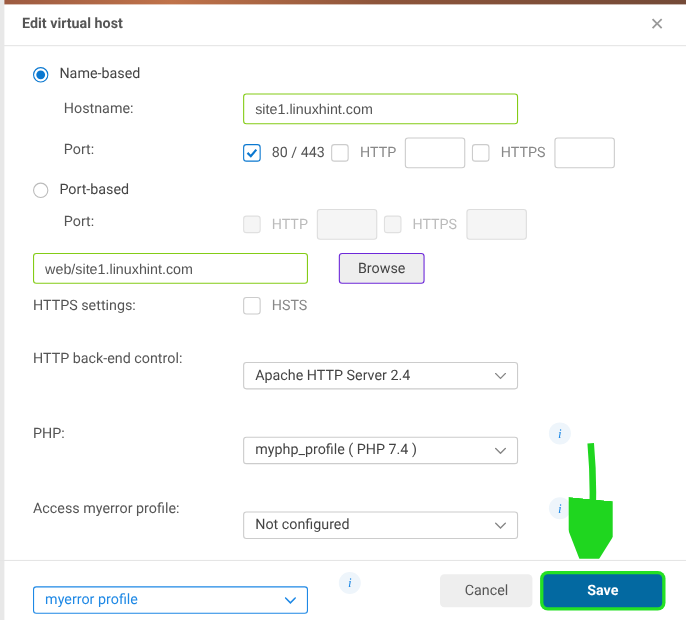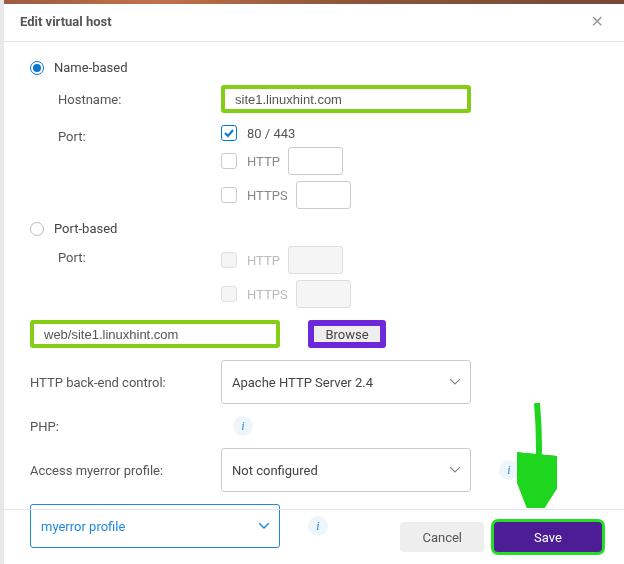--- a/index.html
+++ b/index.html
@@ -20,58 +20,58 @@
   .body { padding: 18px 16px 8px 30px; }
   .row { display: flex; align-items: center; margin-bottom: 12px; gap: 16px; }
   .label { width: 175px; color: #555; }
   .label.indent { padding-left: 28px; }
   .radio-row { display: flex; align-items: center; margin-bottom: 10px; }
   .radio { width: 14px; height: 14px; border-radius: 50%; border: 1px solid #bbb; display: flex; align-items: center; justify-content: center; margin-right: 10px; }
   .radio.checked { border-color: #0b78d0; }
   .radio.checked::after { content: ''; width: 8px; height: 8px; border-radius: 50%; background: #0b78d0; }
   .rlabel { color: #444; }
   .text-input {
-    height: 28px; border: 4px solid #84cc16; border-radius: 3px; padding: 0 10px;
+    height: 28px; border: 1px solid #84cc16; border-radius: 3px; padding: 0 10px;
     font-size: 13px; color: #555; background: #fff;
   }
   .text-input.w250 { width: 250px; }
   .small-num { width: 55px; height: 28px; border: 1px solid #ccc; border-radius: 3px; margin-left: 8px; }
   .small-num.disabled { background: #f5f5f5; border-color: #ddd; }
   .checkbox { width: 16px; height: 16px; border: 1px solid #ccc; border-radius: 3px; display: flex; align-items: center; justify-content: center; margin-right: 10px; background: #fff; }
   .checkbox.checked { border-color: #0b78d0; }
   .checkbox.checked svg { display: block; }
   .checkbox svg { display: none; }
   .checkbox.disabled { border-color: #e0e0e0; background: #f5f5f5; }
   .cb-label { color: #555; }
   .cb-label.muted { color: #888; }
   .cb-label.disabled { color: #bbb; }
-  .port-stack { display: flex; flex-direction: column; gap: 6px; }
+  .port-stack { display: flex; gap: 6px; }
   .port-line { display: flex; align-items: center; }
   .select {
     display: flex; align-items: center; justify-content: space-between;
-    width: 250px; height: 44px; border: 1px solid #ccc; border-radius: 3px;
-    padding: 0 10px; background: #fff; cursor: pointer;
+    width: 250px; height: 25px; border: 1px solid #ccc; border-radius: 3px;
+    padding: 0 10px; background: #fff; cursor: pointer; margin-top: 31px;
   }
   .select.active { border-color: #1e88e5; color: #1e88e5; }
   .select.active .caret { color: #1e88e5; }
   .caret { margin-left: 6px; color: #888; }
   .caret svg { display: block; }
   .info { width: 20px; height: 20px; border-radius: 50%; background: #eef5fb; color: #1e88e5; display: flex; align-items: center; justify-content: center; font-style: italic; font-family: serif; font-size: 12px; margin-left: 12px; cursor: pointer; }
   .browse-btn {
-    width: 78px; height: 28px; background: #eee; border: 6px solid #6d28d9; border-radius: 3px;
+    width: 78px; height: 28px; background: #eee; border: 1px solid #6d28d9; border-radius: 3px;
     display: flex; align-items: center; justify-content: center; margin-left: 12px; cursor: pointer;
   }
   .footer {
     position: absolute; bottom: 0; left: 0; right: 0;
     border-top: 1px solid #e5e5e5; padding: 12px 22px;
     display: flex; justify-content: flex-end; gap: 10px;
   }
   .btn { height: 30px; padding: 0 22px; border-radius: 4px; display: flex; align-items: center; justify-content: center; cursor: pointer; font-size: 13px; }
   .btn.cancel { background: #eee; color: #555; padding-left: 22px; }
-  .btn.save { background: #4c1d95; color: #fff; box-shadow: 0 0 0 3px #24e024; min-width: 108px; }
+  .btn.save { background: #0369a1; color: #fff; box-shadow: 0 0 0 3px #24e024; min-width: 108px; font-weight: bold; }
   .overlay-arrow {
     position: absolute; right: 67px; bottom: 56px; pointer-events: none;
   }
   .edge-top { position:absolute; top:0; left:0; right:0; height:4px; background: linear-gradient(90deg,#8a3d1f 0%, #b55a2a 25%, #7a3718 55%, #5b2a14 100%); opacity:0.85; }
   .edge-left { position:absolute; top:0; bottom:0; left:0; width:4px; background:#e8e8e8; }
 </style>
 </head>
 <body>
 
 <div class="dialog">
@@ -138,35 +138,50 @@
           <input class="small-num disabled" disabled="" style="">
         </div>
       </div>
     </div>
 
     <div class="row" style="margin-top:6px">
       <input class="text-input w250" value="web/site1.linuxhint.com" style="">
       <div class="browse-btn">Browse</div>
     </div>
 
+    <div class="row">
+      <div class="label">HTTPS settings:</div>
+      <div class="port-line">
+        <div class="checkbox"></div>
+        <div class="cb-label muted">HSTS</div>
+      </div>
+    </div>
 
     <div class="row">
       <div class="label">HTTP back-end control:</div>
       <div class="select">
         <span>Apache HTTP Server 2.4</span>
         <span class="caret">
             <svg width="10" height="6">
               <path d="M0 0 L5 5 L10 0" stroke="#888" stroke-width="1.2" fill="none"></path>
             </svg>
           </span>
       </div>
     </div>
 
     <div class="row">
       <div class="label">PHP:</div>
+      <div class="select">
+        <span>myphp_profile ( PHP 7.4 )</span>
+        <span class="caret">
+            <svg width="10" height="6">
+              <path d="M0 0 L5 5 L10 0" stroke="#888" stroke-width="1.2" fill="none"></path>
+            </svg>
+          </span>
+      </div>
       <div class="info">i</div>
     </div>
 
     <div class="row">
       <div class="label">Access myerror profile:</div>
       <div class="select">
         <span>Not configured</span>
         <span class="caret">
             <svg width="10" height="6">
               <path d="M0 0 L5 5 L10 0" stroke="#888" stroke-width="1.2" fill="none"></path>

